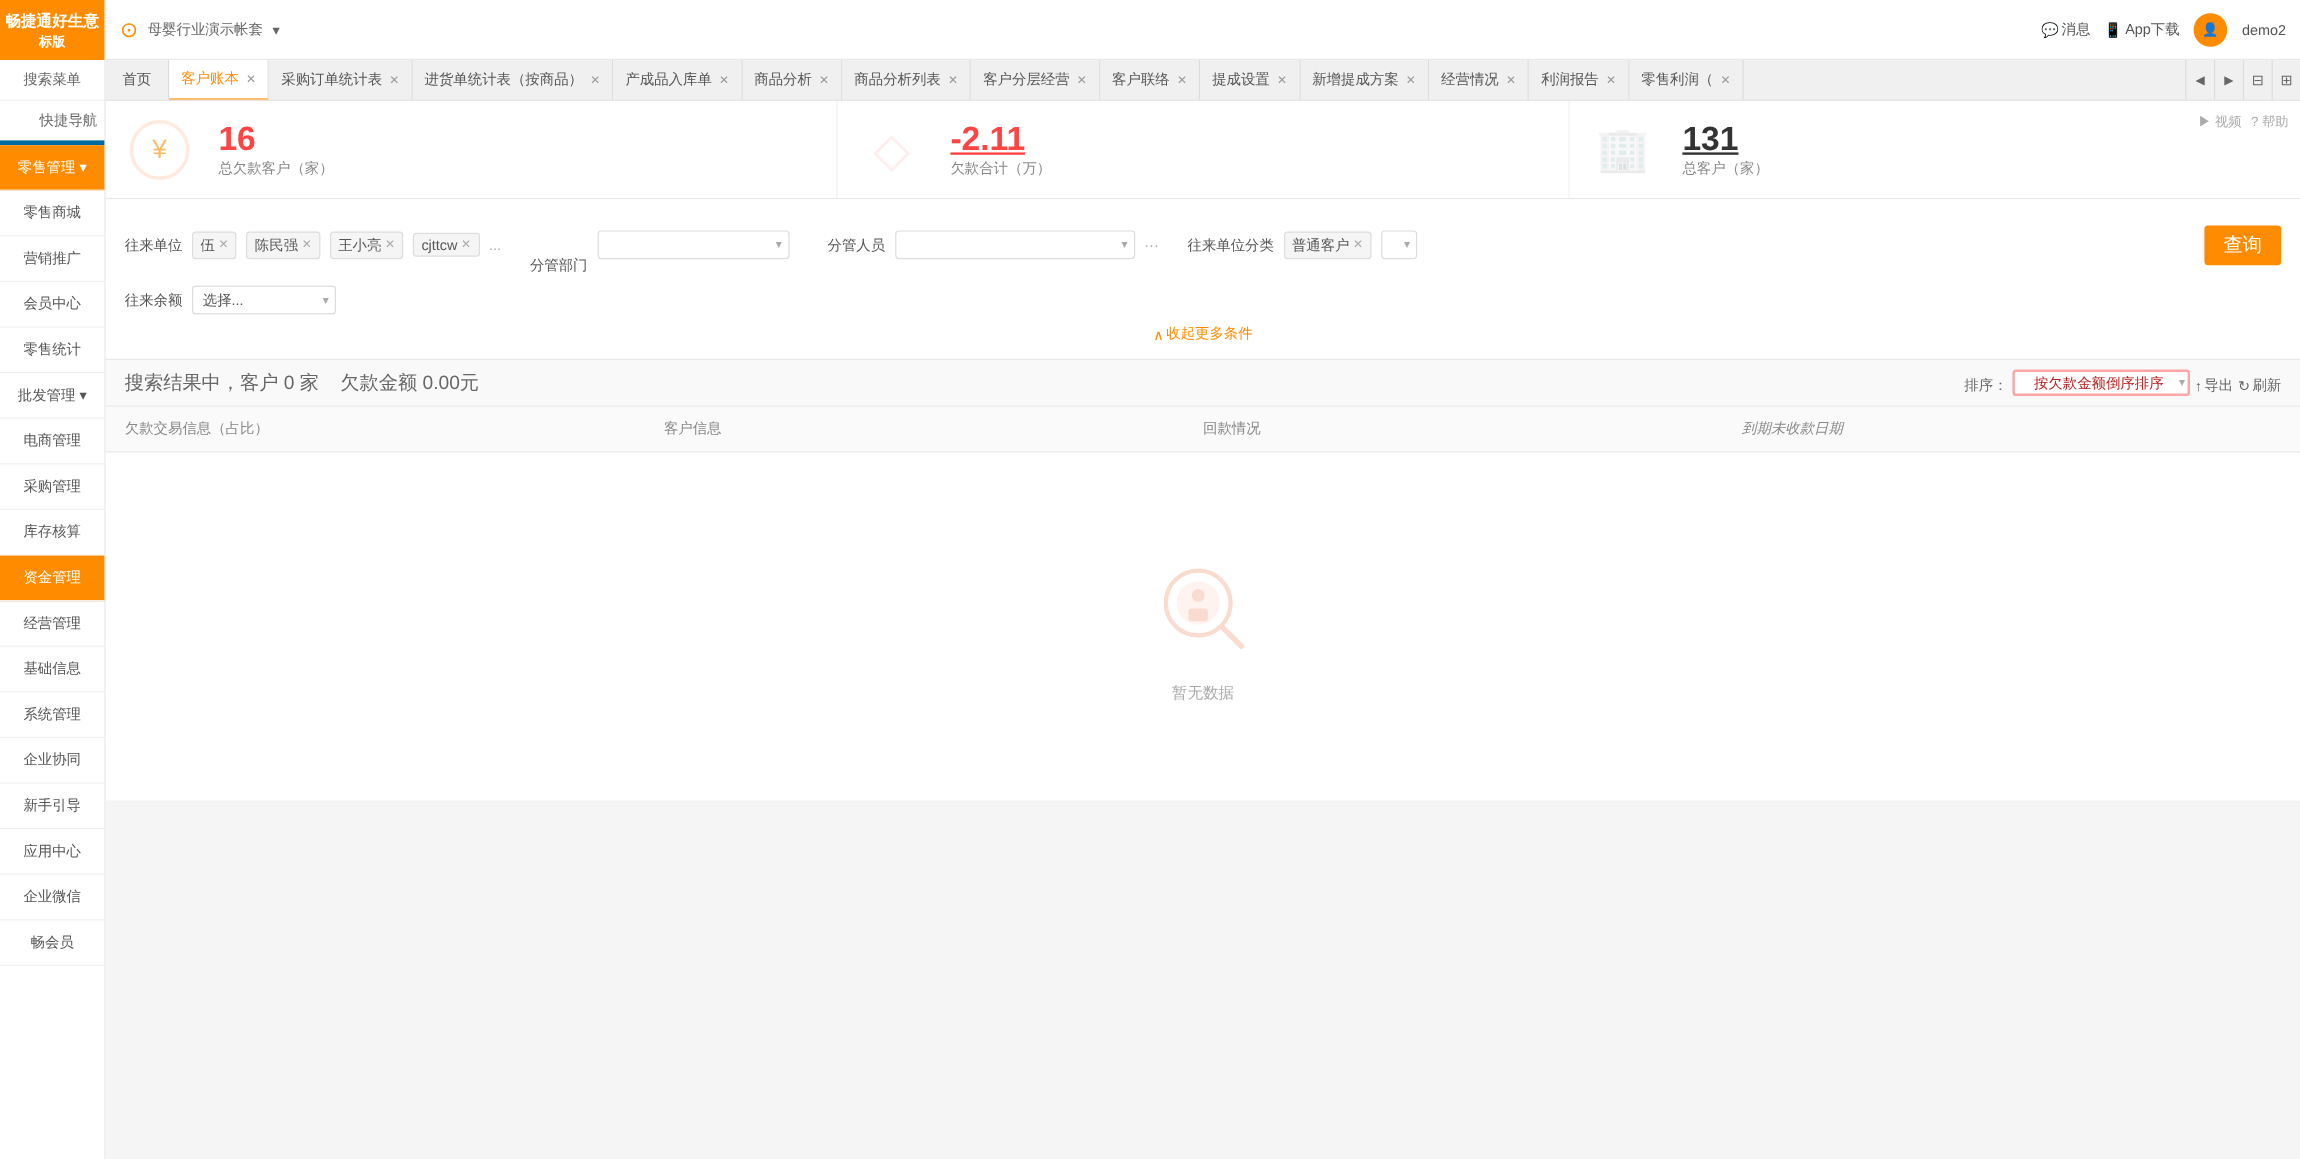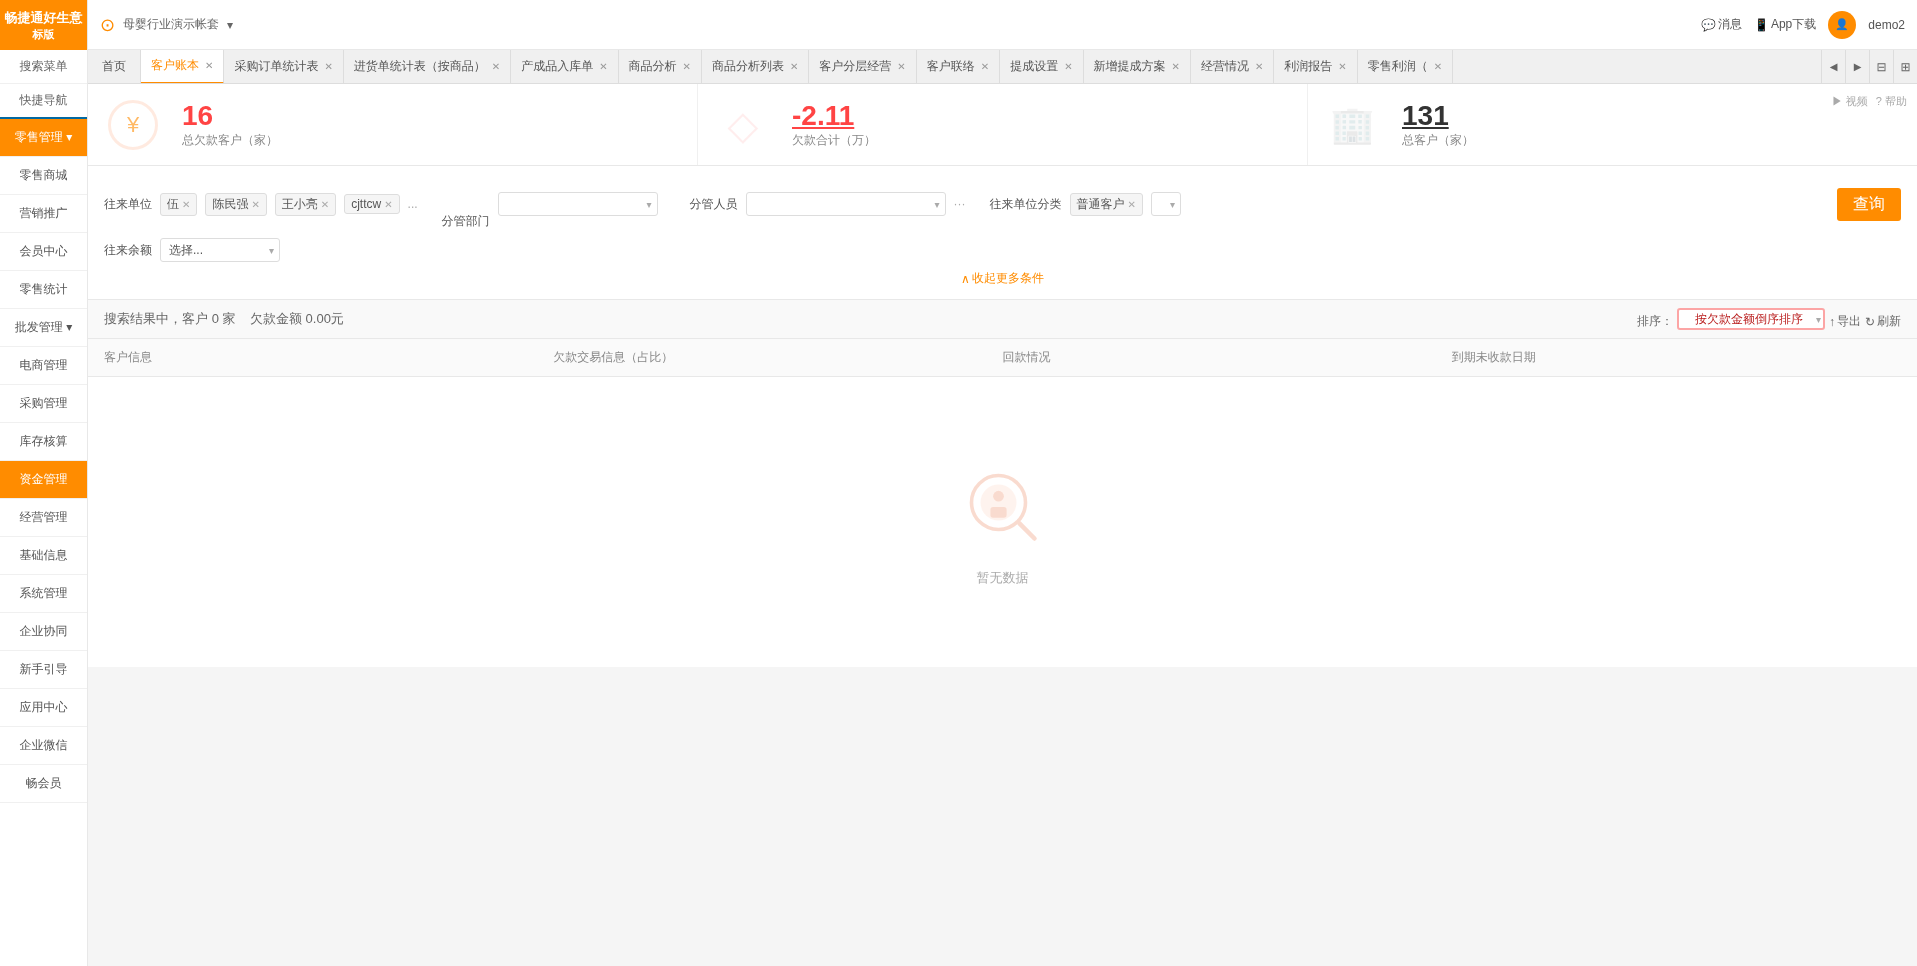--- a/index.html
+++ b/index.html
@@ -3,21 +3,21 @@
   <meta charset="utf-8">
   <style>
     * { box-sizing: border-box; margin: 0; padding: 0; }
     body { font-family: 'Microsoft YaHei', Arial, sans-serif; font-size: 12px; background: #f5f5f5; color: #333; display: flex; height: 100vh; overflow: hidden; }
 
     
     .sidebar { width: 88px; background: #fff; display: flex; flex-direction: column; border-right: 1px solid #e8e8e8; flex-shrink: 0; }
     .sidebar-logo { background: #ff8c00; height: 50px; display: flex; align-items: center; justify-content: center; color: #fff; font-size: 11px; font-weight: bold; flex-direction: column; padding: 4px; }
     .sidebar-logo .logo-top { font-size: 13px; }
     .sidebar-search { padding: 8px 6px; font-size: 12px; color: #666; cursor: pointer; text-align: center; border-bottom: 1px solid #f0f0f0; }
-    .sidebar-nav { padding: 8px 6px; font-size: 12px; color: #666; cursor: pointer; text-align: center; border-bottom: 2px solid #0369a1; }
+    .sidebar-nav { padding: 8px 6px; font-size: 12px; color: #666; cursor: pointer; text-align: right; border-bottom: 4px solid #0369a1; }
     .sidebar-item { padding: 10px 6px; font-size: 12px; color: #555; cursor: pointer; text-align: center; border-bottom: 1px solid #f0f0f0; }
     .sidebar-item.active { background: #ff8c00; color: #fff; }
 
     
     .main { flex: 1; display: flex; flex-direction: column; overflow: hidden; }
 
     
     .topbar { height: 50px; background: #fff; border-bottom: 1px solid #e8e8e8; display: flex; align-items: center; padding: 0 12px; gap: 8px; }
     .topbar-logo-area { display: flex; align-items: center; gap: 6px; font-size: 13px; color: #333; }
     .topbar-demo { font-size: 12px; color: #666; }
@@ -60,35 +60,35 @@
     .filter-select { border: 1px solid #ddd; border-radius: 3px; padding: 4px 24px 4px 8px; font-size: 12px; color: #555; background: #fff; appearance: none; cursor: pointer; min-width: 120px; position: relative; }
     .filter-select-wrapper { position: relative; display: inline-flex; align-items: center; }
     .filter-select-wrapper::after { content: '▾'; position: absolute; right: 6px; color: #aaa; font-size: 10px; pointer-events: none; }
     .filter-dots { color: #aaa; cursor: pointer; font-size: 12px; }
     .filter-query-btn { background: #ff8c00; color: #fff; border: none; border-radius: 3px; padding: 6px 16px; font-size: 16px; cursor: pointer; margin-left: auto; }
     .collapse-btn { color: #ff8c00; font-size: 12px; cursor: pointer; display: flex; align-items: center; gap: 2px; }
     .filter-row-2 { display: flex; align-items: center; justify-content: center; }
 
     
     .result-bar { background: #f9f9f9; padding: 8px 16px; border-bottom: 1px solid #e8e8e8; display: flex; align-items: center; justify-content: space-between; }
-    .result-info { font-size: 13px; color: #666; }
+    .result-info { font-size: 16px; color: #666; }
     .result-actions { display: flex; align-items: flex-end; gap: 4px; font-size: 12px; color: #666; }
     .result-actions span { cursor: pointer; display: flex; align-items: center; gap: 2px; }
     .sort-select { border: 2px solid #fca5a5; border-radius: 3px; padding: 2px 20px 2px 16px; font-size: 12px; color: #b91c1c; appearance: none; cursor: pointer; background: #fff; }
     .sort-wrapper { position: relative; display: inline-flex; align-items: center; }
     .sort-wrapper::after { content: '▾'; position: absolute; right: 4px; color: #aaa; font-size: 10px; pointer-events: none; }
 
     
     .table-wrapper { background: #fff; }
     .table-header { display: flex; border-bottom: 1px solid #e8e8e8; padding: 10px 16px; background: #fafafa; }
     .th { font-size: 12px; color: #888; font-weight: normal; }
     .th-customer { flex: 2; }
     .th-debt { flex: 2; }
     .th-repay { flex: 2; }
-    .th-expire { flex: 2; }
+    .th-expire { flex: 2; font-style: italic; }
 
     
     .empty-state { display: flex; flex-direction: column; align-items: center; justify-content: center; padding: 80px 20px; }
     .empty-icon { width: 100px; height: 100px; display: flex; align-items: center; justify-content: center; }
     .empty-icon svg { width: 90px; height: 90px; opacity: 0.5; }
     .empty-text { font-size: 13px; color: #aaa; margin-top: 12px; }
 
     
     ::-webkit-scrollbar { width: 4px; height: 4px; }
     ::-webkit-scrollbar-thumb { background: #ccc; border-radius: 2px; }
@@ -345,22 +345,22 @@
         </span>
         <span>
           <span>↻</span>
           <span>刷新</span>
         </span>
       </div>
     </div>
 
     <div class="table-wrapper">
       <div class="table-header">
+        <div class="th th-debt">欠款交易信息（占比）</div>
         <div class="th th-customer">客户信息</div>
-        <div class="th th-debt">欠款交易信息（占比）</div>
         <div class="th th-repay">回款情况</div>
         <div class="th th-expire">到期未收款日期</div>
       </div>
 
       <div class="empty-state">
         <div class="empty-icon">
           <svg viewBox="0 0 100 100" xmlns="http://www.w3.org/2000/svg">
             <circle cx="45" cy="45" r="30" fill="none" stroke="#f5b8a0" stroke-width="4"></circle>
             <circle cx="45" cy="45" r="20" fill="#fdd8c8" opacity="0.6"></circle>
             <line x1="68" y1="68" x2="85" y2="85" stroke="#f5b8a0" stroke-width="5" stroke-linecap="round"></line>

